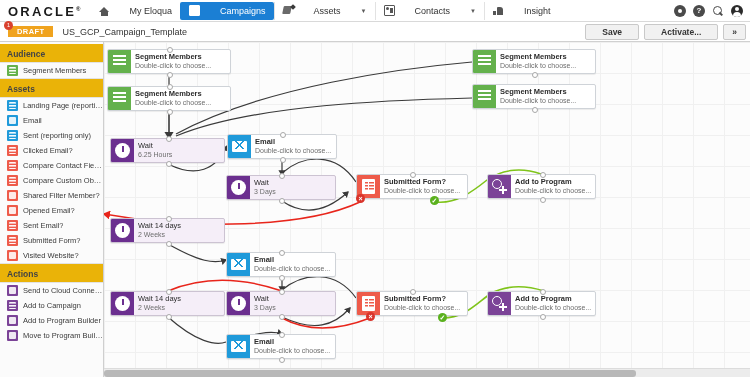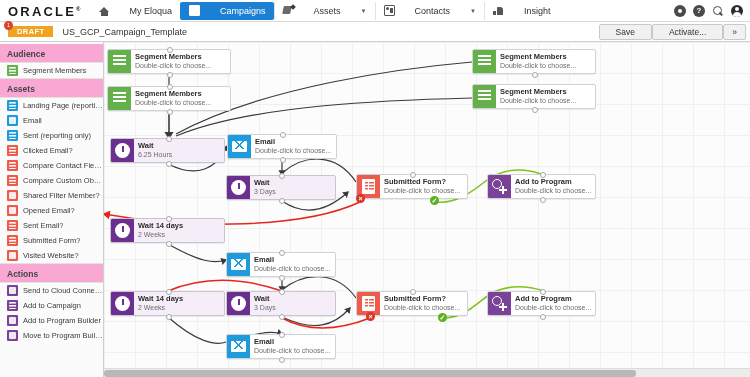--- a/index.html
+++ b/index.html
@@ -83,38 +83,38 @@
   .draft-wrap { position:relative; margin-left:8px; }
   .draft-badge {
     background:#f0a31e; color:#fff; font-size:7.5px; font-weight:bold;
     padding:2px 9px; letter-spacing:.4px; display:inline-block; line-height:1;
   }
   .draft-dot {
     position:absolute; left:-4px; top:-5px; width:9px; height:9px; border-radius:50%;
     background:#d9412f; color:#fff; font-size:5.5px; text-align:center; line-height:9px;
   }
   .camp-title { font-size:9px; color:#333; margin-left:9px; }
-  .title-right { margin-left:auto; display:flex; padding-right:4px; }
+  .title-right { margin-left:auto; display:flex; gap:5px; padding-right:4px;font-weight:bold; }
   .tbtn {
     font-size:8.5px; padding:2px 16px; background:#f1f1f1;
     border:1px solid #c9c9c9; border-radius:2px; color:#333; cursor:pointer;
   }
   .tbtn.narrow { padding:2px 8px; }
 
   
   .body { display:flex; height:335px; }
 
   
   .sidebar {
     width:104px; flex:0 0 104px; background:#fbfbfb;
     border-right:1px solid #cfcfcf; overflow:hidden; padding-top:2px;
   }
   .grp-title {
     font-size:8.5px; font-weight:bold; color:#444; padding:5px 0 3px 7px;
-    background:#f9a8d4; border-top:1px solid #e3e3e3; border-bottom:1px solid #e3e3e3;
+    background:#eab308; border-top:1px solid #e3e3e3; border-bottom:1px solid #e3e3e3;
   }
   .grp-title.first { border-top:none; }
   .sb-item {
     display:flex; align-items:center; gap:5px; padding:2px 0 2px 7px;
     font-size:7.5px; color:#3a3a3a; cursor:pointer; height:15px; white-space:nowrap;
   }
   .sb-ico {
     width:11px; height:11px; flex:0 0 11px; border-radius:1px; position:relative;
   }
   .sb-ico::before {
@@ -154,21 +154,21 @@
     background:#fff; border:1px solid #cfd3d8; border-radius:2px;
     box-shadow:0 1px 1px rgba(0,0,0,.07); cursor:pointer; z-index:5;
   }
   .node .nico {
     width:23px; flex:0 0 23px; position:relative; border-radius:1px 0 0 1px;
   }
   .node .ntext { padding:3px 4px 0 4px; overflow:hidden; line-height:1.1; }
   .node .ntitle { font-size:7.5px; font-weight:bold; color:#2c2c2c; white-space:nowrap; }
   .node .nsub { font-size:7px; color:#6d6d6d; white-space:nowrap; margin-top:1px; }
   .node.wait { background:#f5eef8; border-color:#ccc3d2; }
-  .node.wait .ntitle { font-weight:bold; }
+  .node.wait .ntitle { font-weight:normal; }
 
   
   .port {
     position:absolute; width:6px; height:6px; border-radius:50%;
     background:#fff; border:1px solid #a8a8a8; z-index:7;
   }
 
   
   .gl-seg { background:#64b14c; }
   .gl-seg::after{content:"";position:absolute;left:5px;top:5px;right:5px;bottom:5px;

